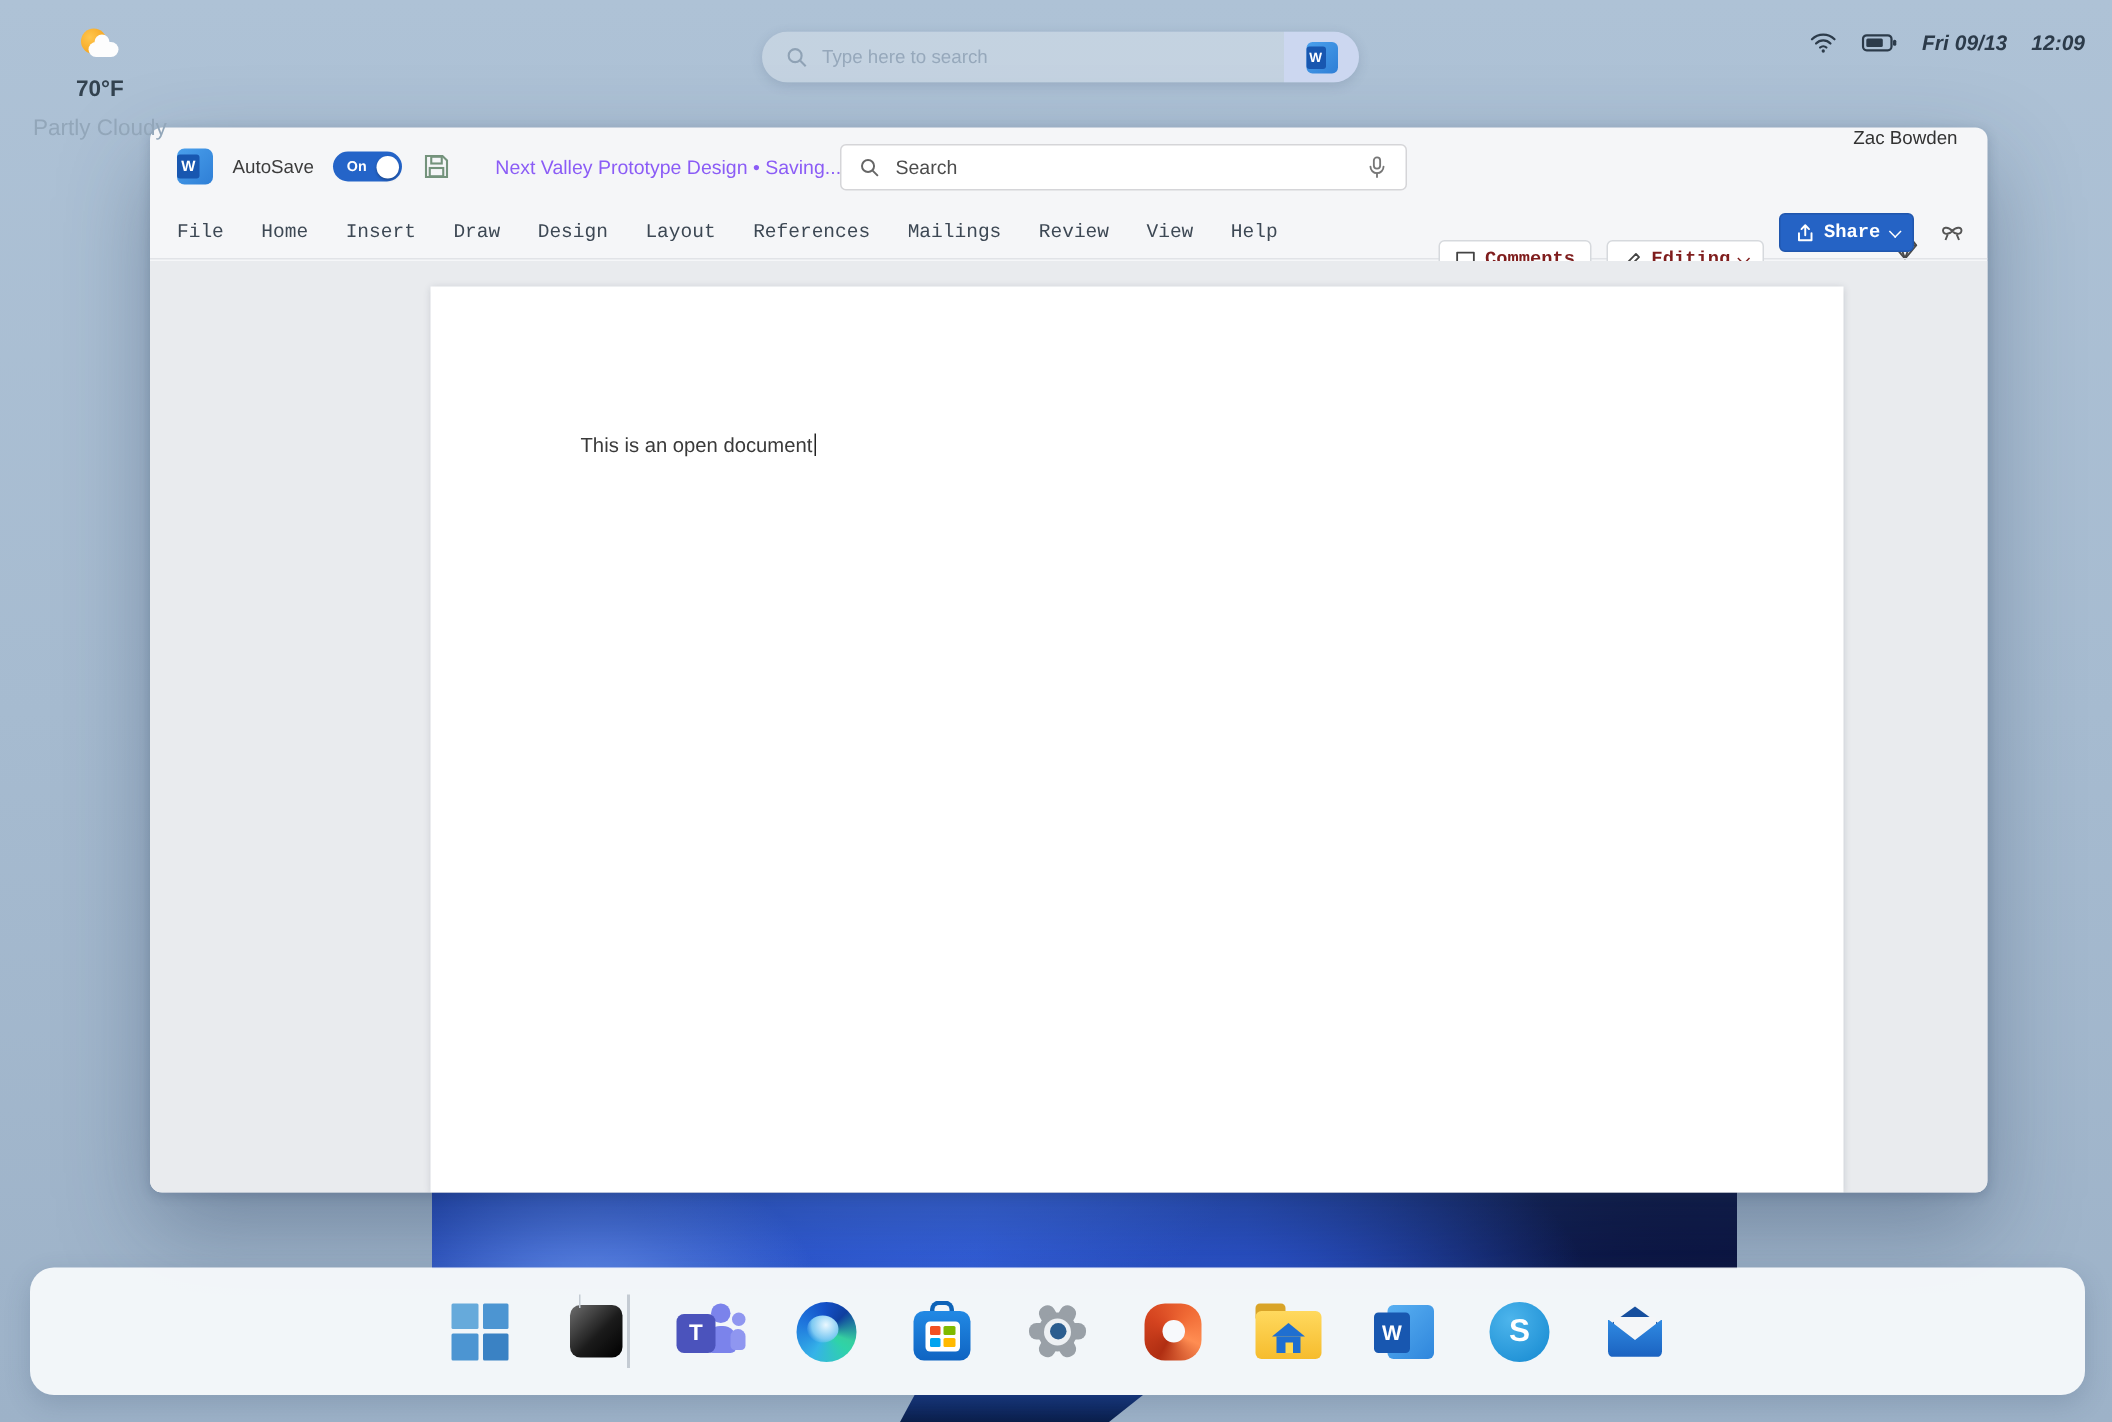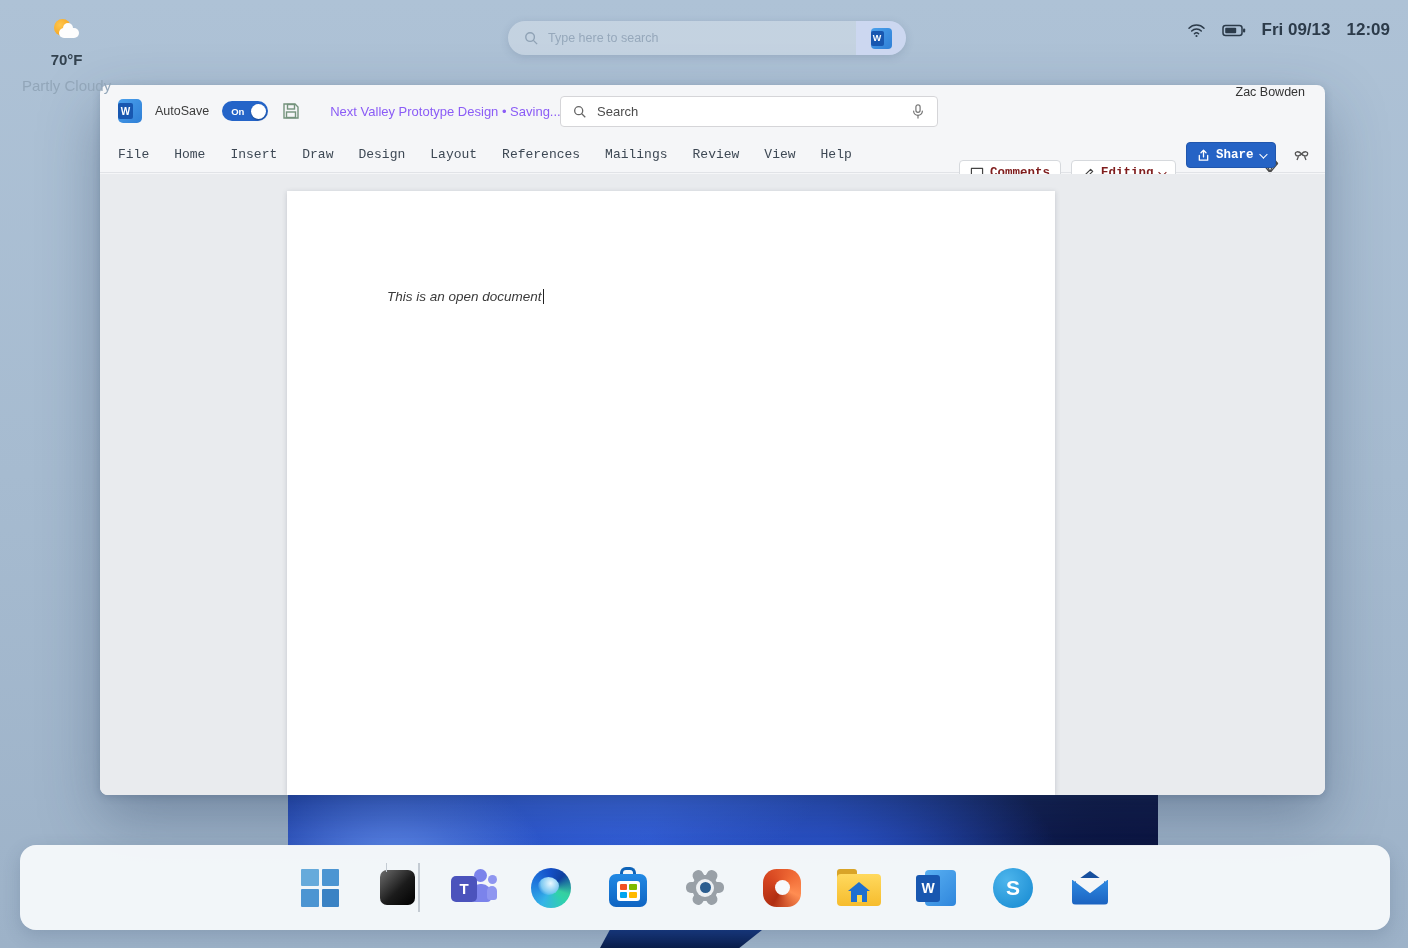--- a/index.html
+++ b/index.html
@@ -26,21 +26,21 @@
   .pill-app { width:50px; display:flex; align-items:center; justify-content:center; background:#ccd7f0; }
   .pill-title { width:172px; display:flex; align-items:center; justify-content:center;
     background:#fcfdfe; color:#8597ab; font-size:12.5px; white-space:nowrap; }
 
   .miniword { width:21px; height:21px; border-radius:4px; position:relative;
     background:linear-gradient(135deg,#4aa0ec,#2f7fd6); }
   .miniword .blk { position:absolute; left:0; top:3px; width:13px; height:15px; background:#1857b0; border-radius:2px;
     color:#fff; font-size:9px; font-weight:700; display:flex; align-items:center; justify-content:center; }
 
   .tray { position:absolute; right:18px; top:20px; display:flex; align-items:center; gap:16px;
-    color:#2c3b4a; font-size:17px; font-weight:700; }
+    color:#2c3b4a; font-size:14px; font-weight:700;font-style:italic; }
 
   
   .bloom { position:absolute; left:288px; top:794px; width:870px; height:52px; z-index:1;
     background:
       radial-gradient(ellipse 260px 180px at 12% 150%, #6a95f7 0%, rgba(106,149,247,0) 60%),
       radial-gradient(ellipse 320px 220px at 38% -70%, #3a66e0 0%, rgba(58,102,224,0) 65%),
       radial-gradient(ellipse 380px 240px at 62% 160%, #2c55d4 0%, rgba(44,85,212,0) 62%),
       radial-gradient(ellipse 420px 280px at 97% 40%, #0a1342 0%, rgba(10,19,66,0) 72%),
       linear-gradient(100deg,#1e43b4 0%,#2e5de2 42%,#16307f 76%,#0a1030 100%); }
   .bloom-under { position:absolute; left:600px; top:930px; width:162px; height:18px; z-index:1;
@@ -89,22 +89,22 @@
   .ribbon-right { position:absolute; right:14px; top:0; height:36px; display:flex; align-items:center; gap:10px; }
   .btn-light { height:26px; padding:0 10px; background:#fff; border:1px solid #d6d9dd; border-radius:4px;
     display:flex; align-items:center; gap:6px; font-size:12.5px; font-weight:700; color:#7f1d1d; cursor:pointer;margin-top:36px; }
   .btn-share { height:26px; padding:0 10px; background:#2563c5; border:1px solid #2056ad; border-radius:4px;
     display:flex; align-items:center; gap:6px; font-size:12.5px; font-weight:700; color:#fff; cursor:pointer; }
   .chev-s { display:inline-block; width:5.5px; height:5.5px; border-right:1.4px solid currentColor;
     border-bottom:1.4px solid currentColor; transform:rotate(45deg) translateY(-1px); }
 
   
   .docarea { position:absolute; left:0; right:0; top:89px; bottom:0; background:#e9ebee; }
-  .page { position:absolute; left:187px; top:17px; width:768px; bottom:0; background:#fff;
-    box-shadow:0 1px 5px rgba(60,70,85,.22);font-style:italic; }
+  .page { position:absolute; left:187px; top:17px; width:942px; bottom:0; background:#fff;
+    box-shadow:0 1px 5px rgba(60,70,85,.22); }
   .doc-text { position:absolute; left:100px; top:98px; font-size:13.5px; color:#3a3a3a; }
   .caret { display:inline-block; width:1.3px; height:15px; background:#222; vertical-align:-3px; margin-left:1px; }
 
   
   .dock { position:absolute; left:20px; top:845px; width:1370px; height:85px; z-index:10;
     background:rgba(248,250,252,.94); border-radius:16px;
     box-shadow:0 6px 18px rgba(50,70,100,.20); display:flex; align-items:center; justify-content:center; gap:31px; }
   .dockbtn { width:46px; height:46px; display:flex; align-items:center; justify-content:center; cursor:pointer; }
 
   .win-logo { width:38px; height:38px; display:grid; grid-template-columns:1fr 1fr; grid-template-rows:1fr 1fr; gap:3px; }

